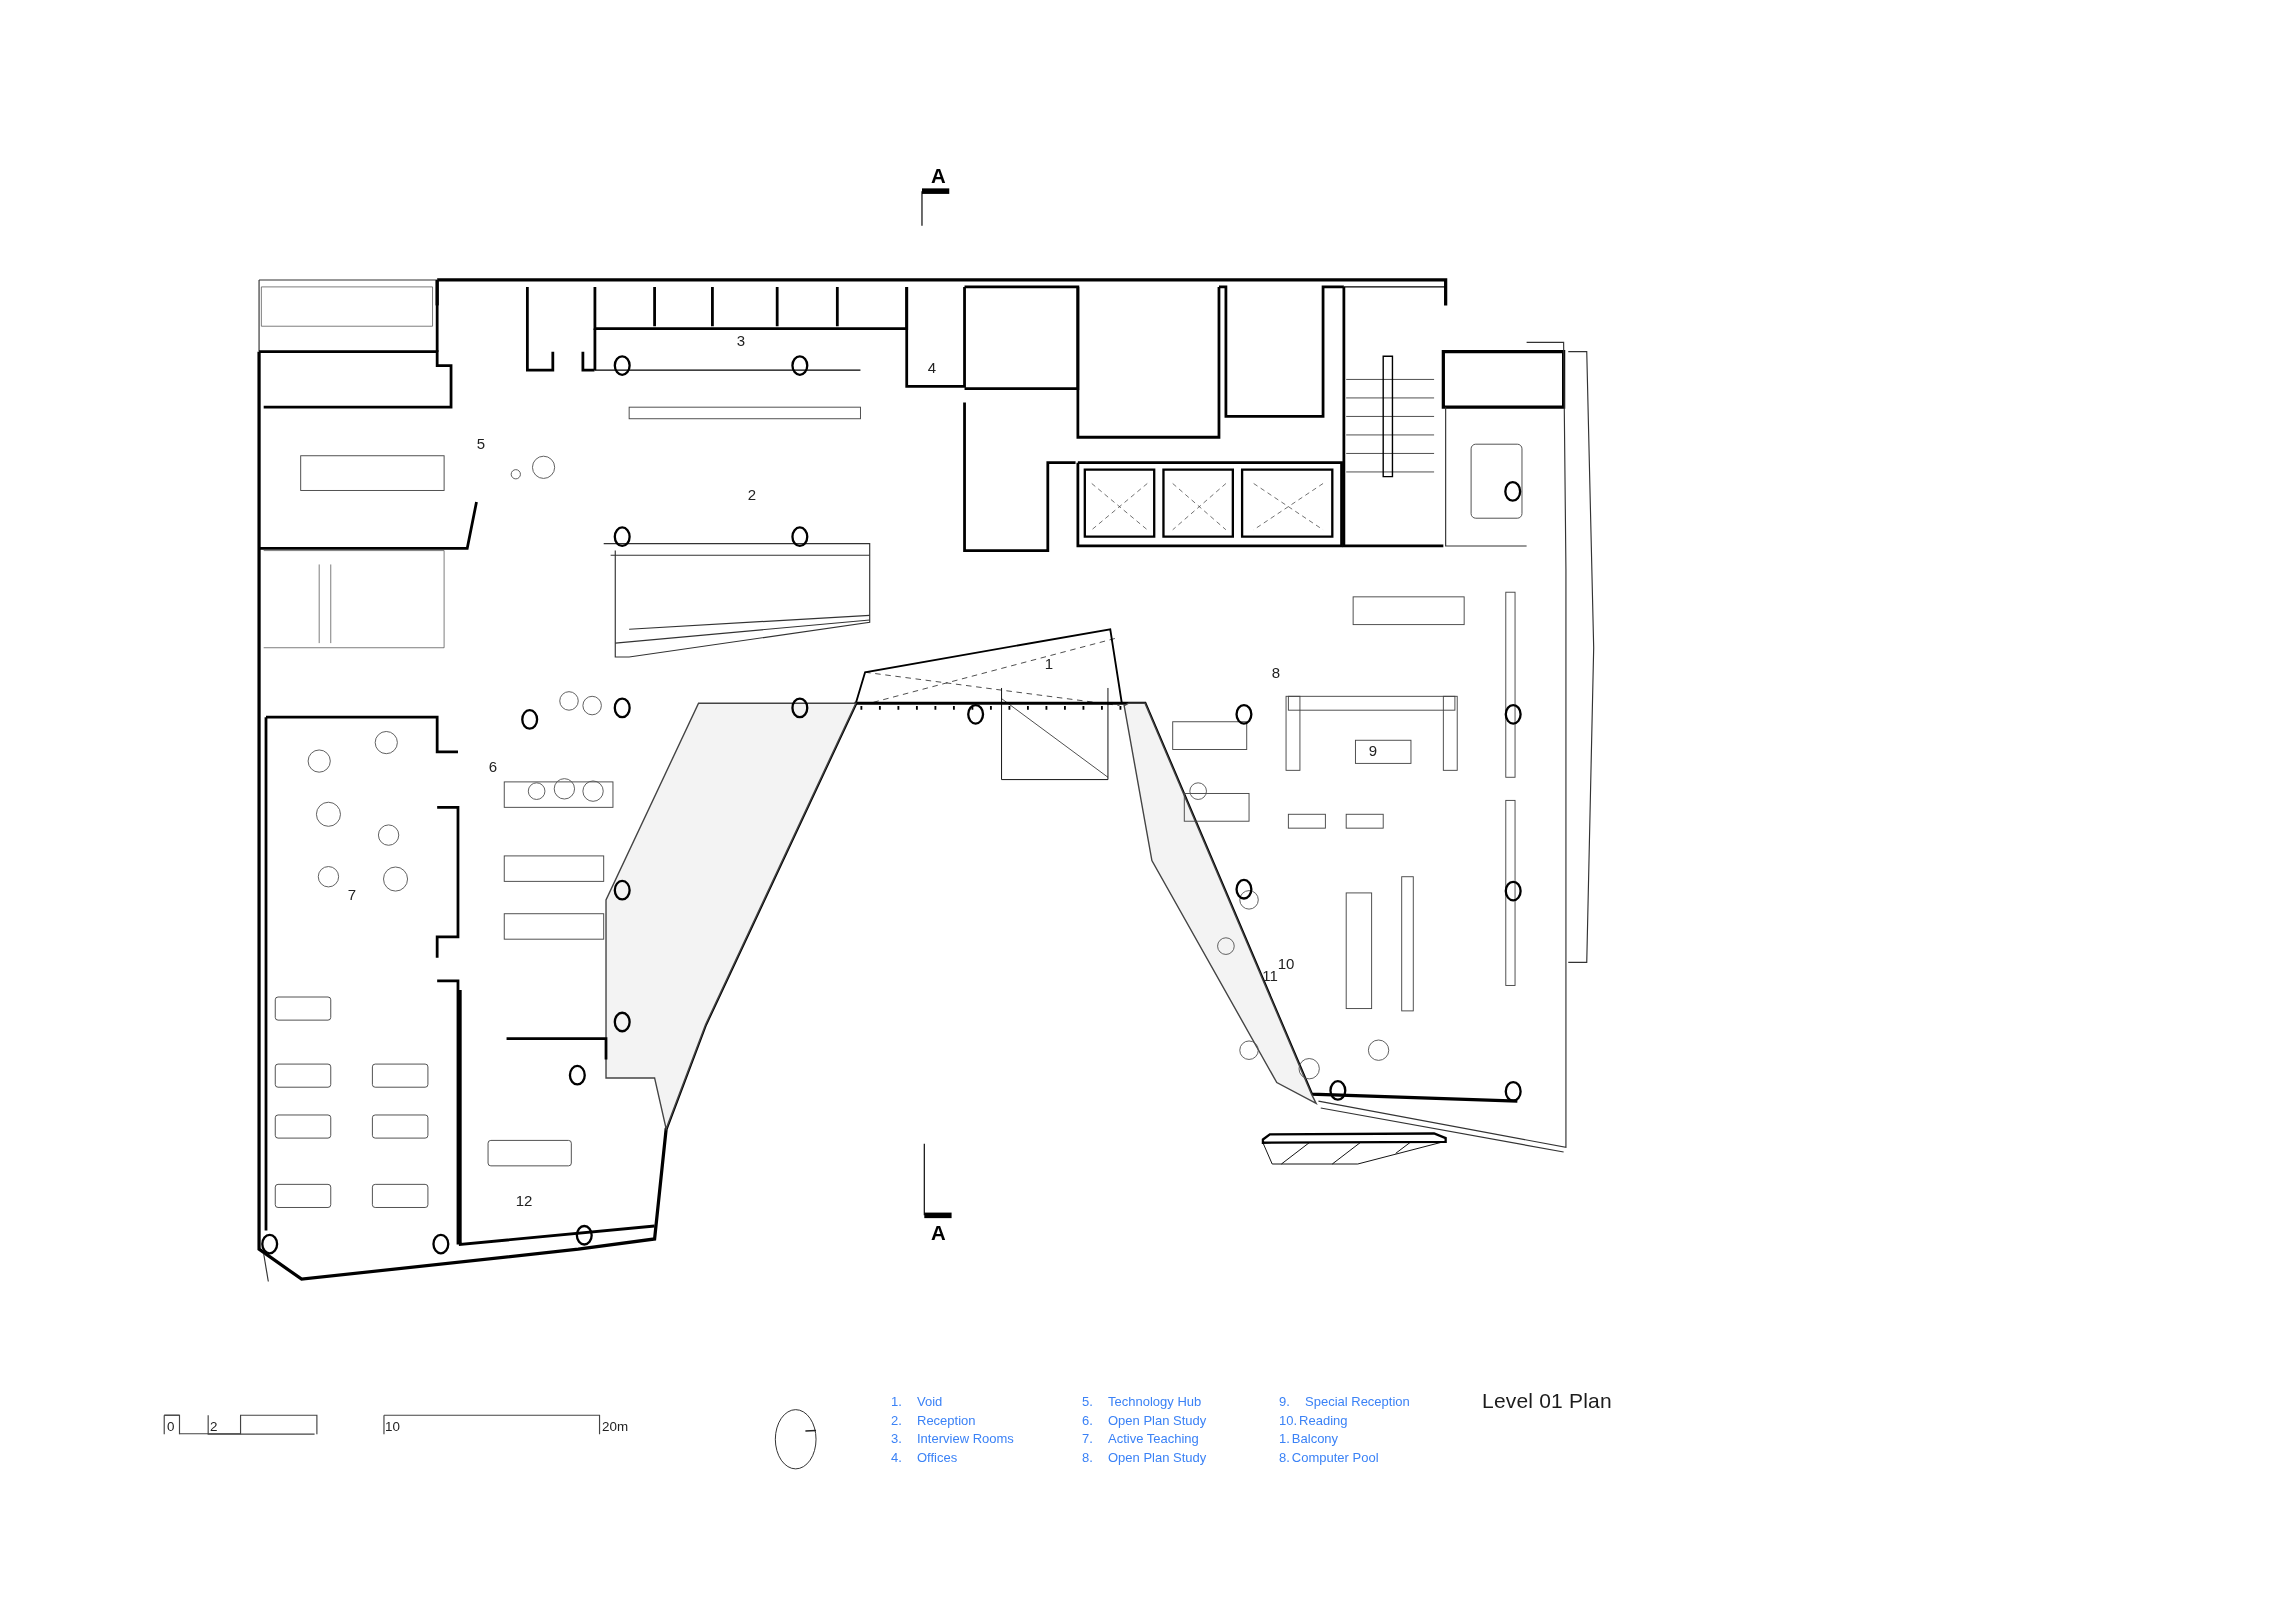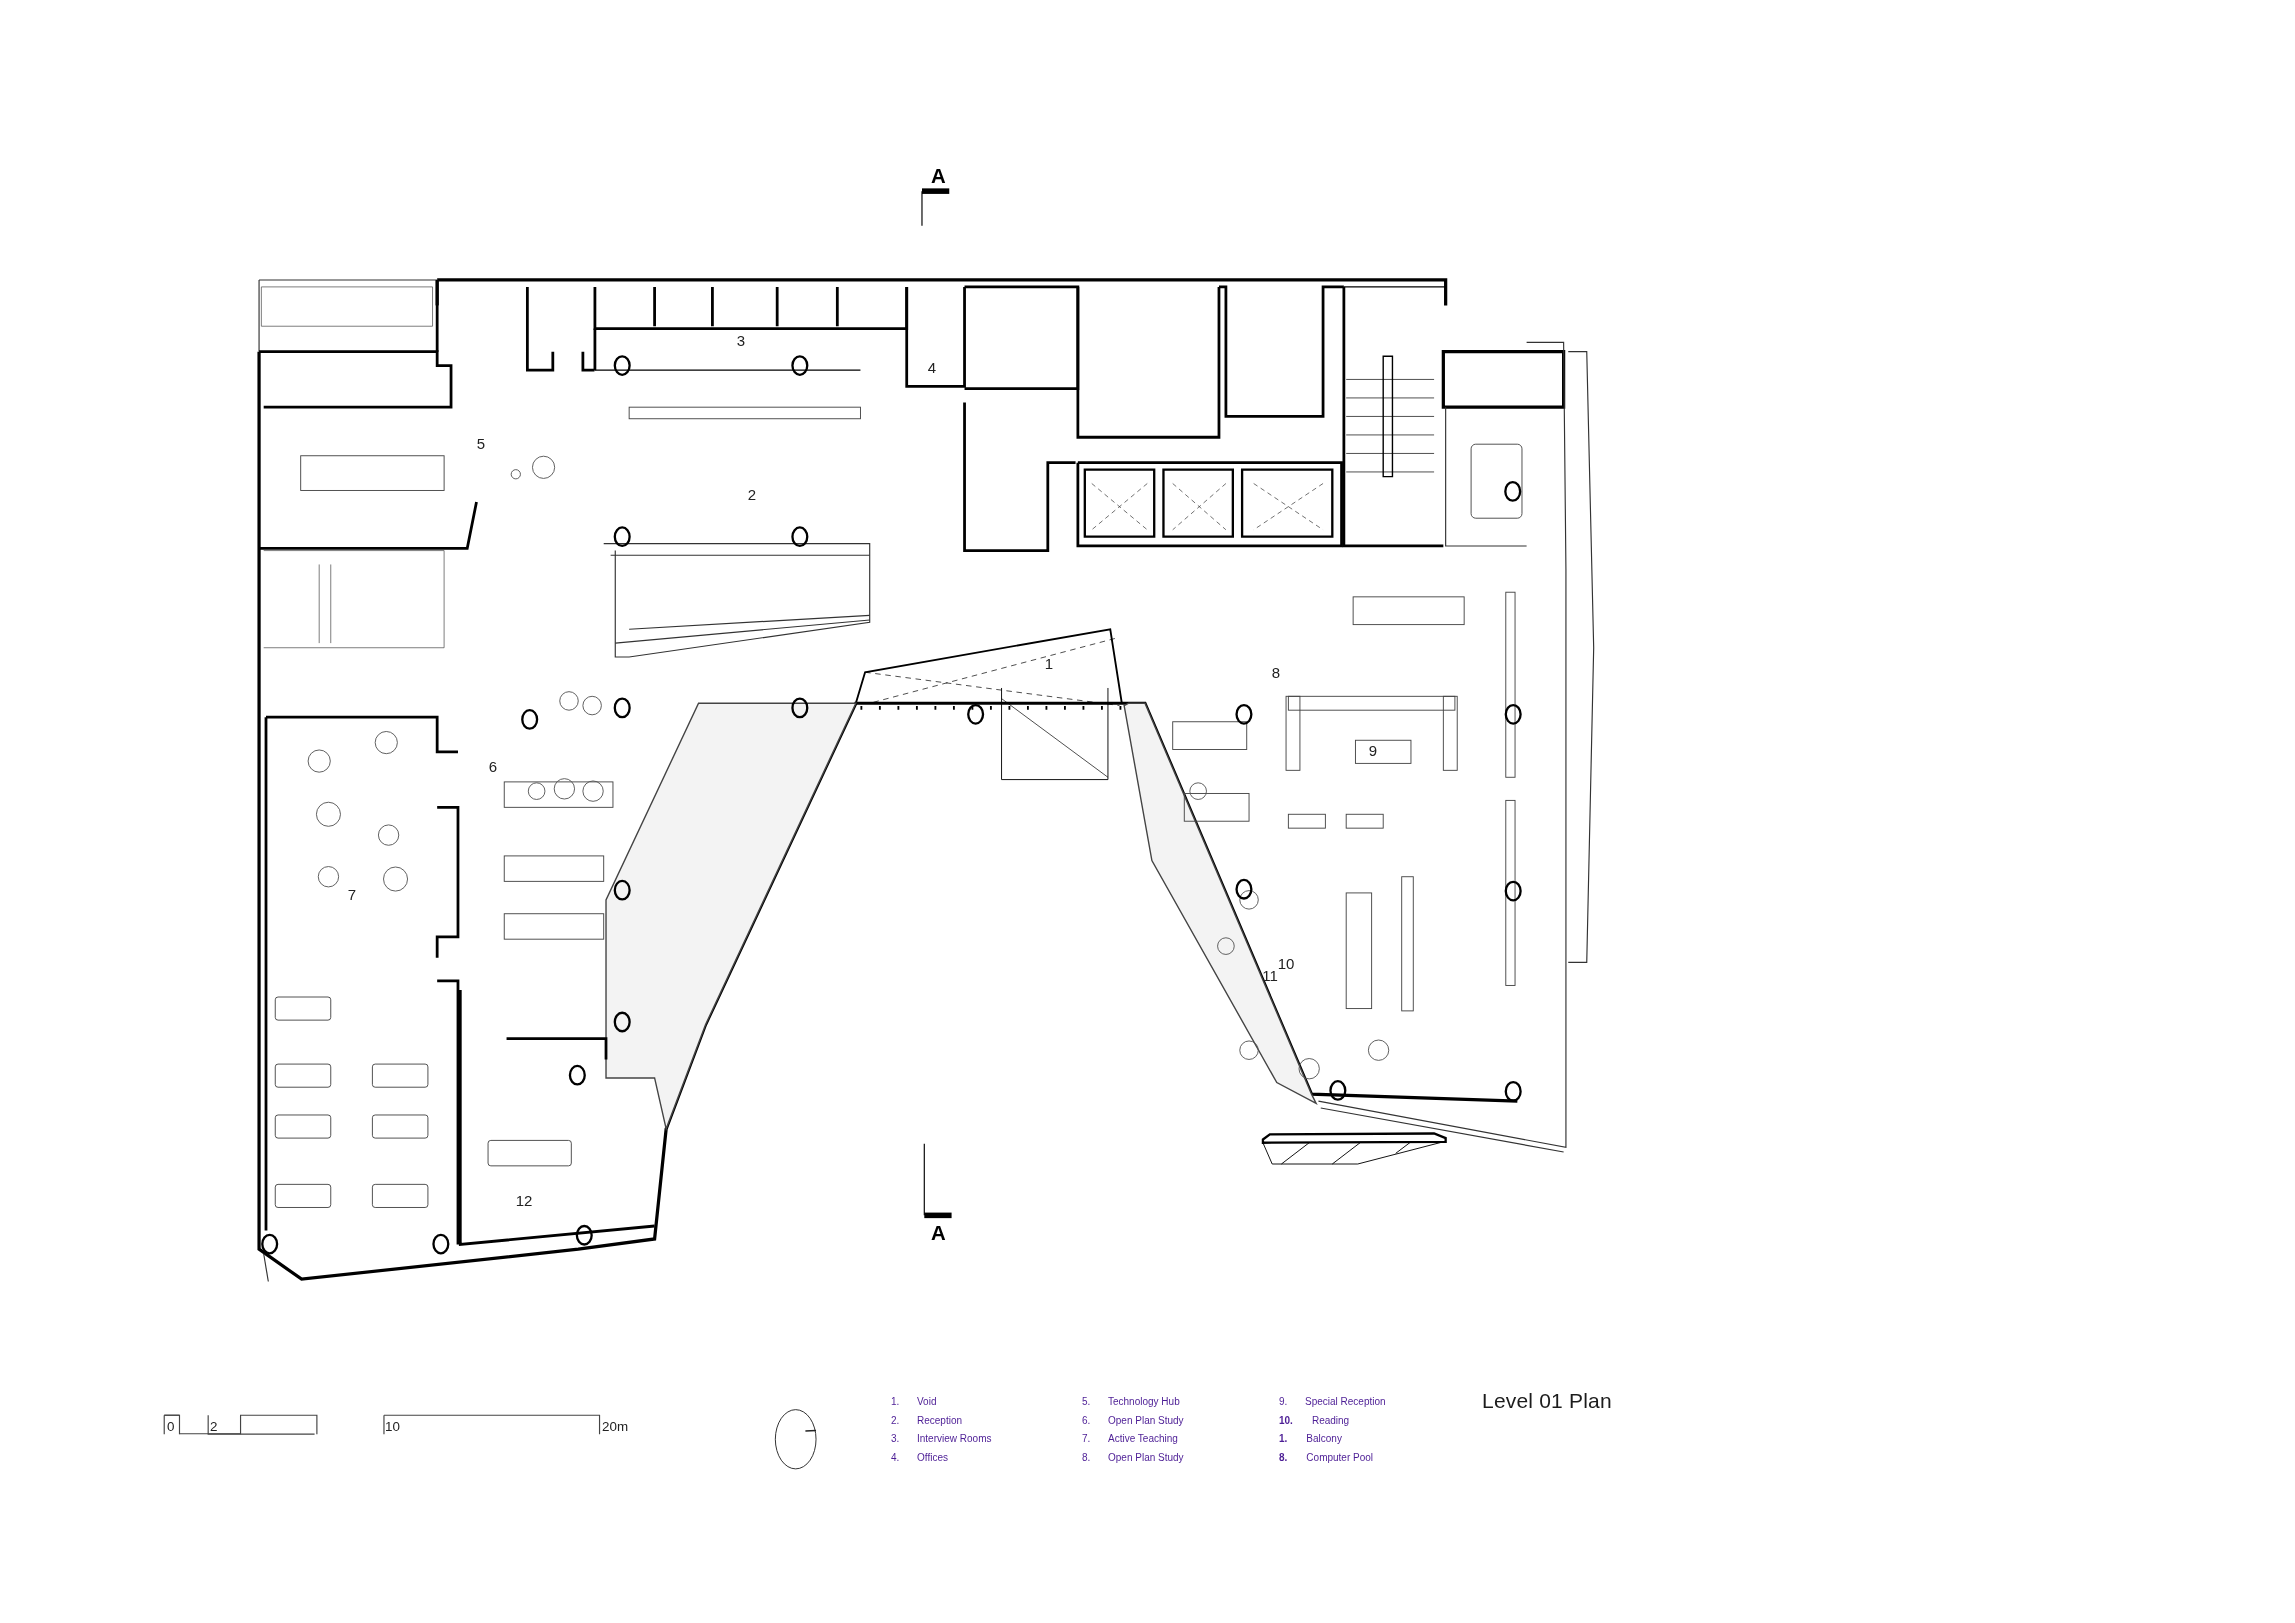--- a/index.html
+++ b/index.html
@@ -1,22 +1,22 @@
 <!DOCTYPE html>
 <html style="font-size:7.4px"><head>
 <meta charset="utf-8">
 <style>
   html, body { margin: 0; padding: 0; background: #ffffff; }
   body { width: 2295px; height: 1623px; position: relative; overflow: hidden;
          font-family: "Liberation Sans", sans-serif; color: #1a1a1a; }
   #plan-svg { position: absolute; left: 0; top: 0; }
-  .legend { position: absolute; top: 1393px; font-size: 10px; line-height: 18.5px; color: #4c1d95; }
+  .legend { position: absolute; top: 1393px; font-size: 13px; line-height: 18.5px; color: #3b82f6; }
   .legend .item { white-space: nowrap; }
   .legend .num { display: inline-block; width: 26px; }
-  .legend .num.wide { width: auto; margin-right: 19px; font-weight: bold; }
+  .legend .num.wide { width: auto; margin-right: 2px; }
   .title { position: absolute; left: 1482px; top: 1389px; font-size: 21px; color: #1c1c1c; letter-spacing: 0.2px; }
   .scale-label { position: absolute; font-size: 13.4px; color: #222; }
   .section-letter { position: absolute; font-size: 20.4px; font-weight: bold; color: #000; }
   .room-num { position: absolute; font-size: 15px; color: #222; transform: translate(-50%, -50%); }
 </style>
 </head>
 <body>
 
 <svg id="plan-svg" width="2295" height="1623" viewBox="0 0 4961 3508" xmlns="http://www.w3.org/2000/svg">
   <g fill="none" stroke="#000" stroke-linejoin="miter">

